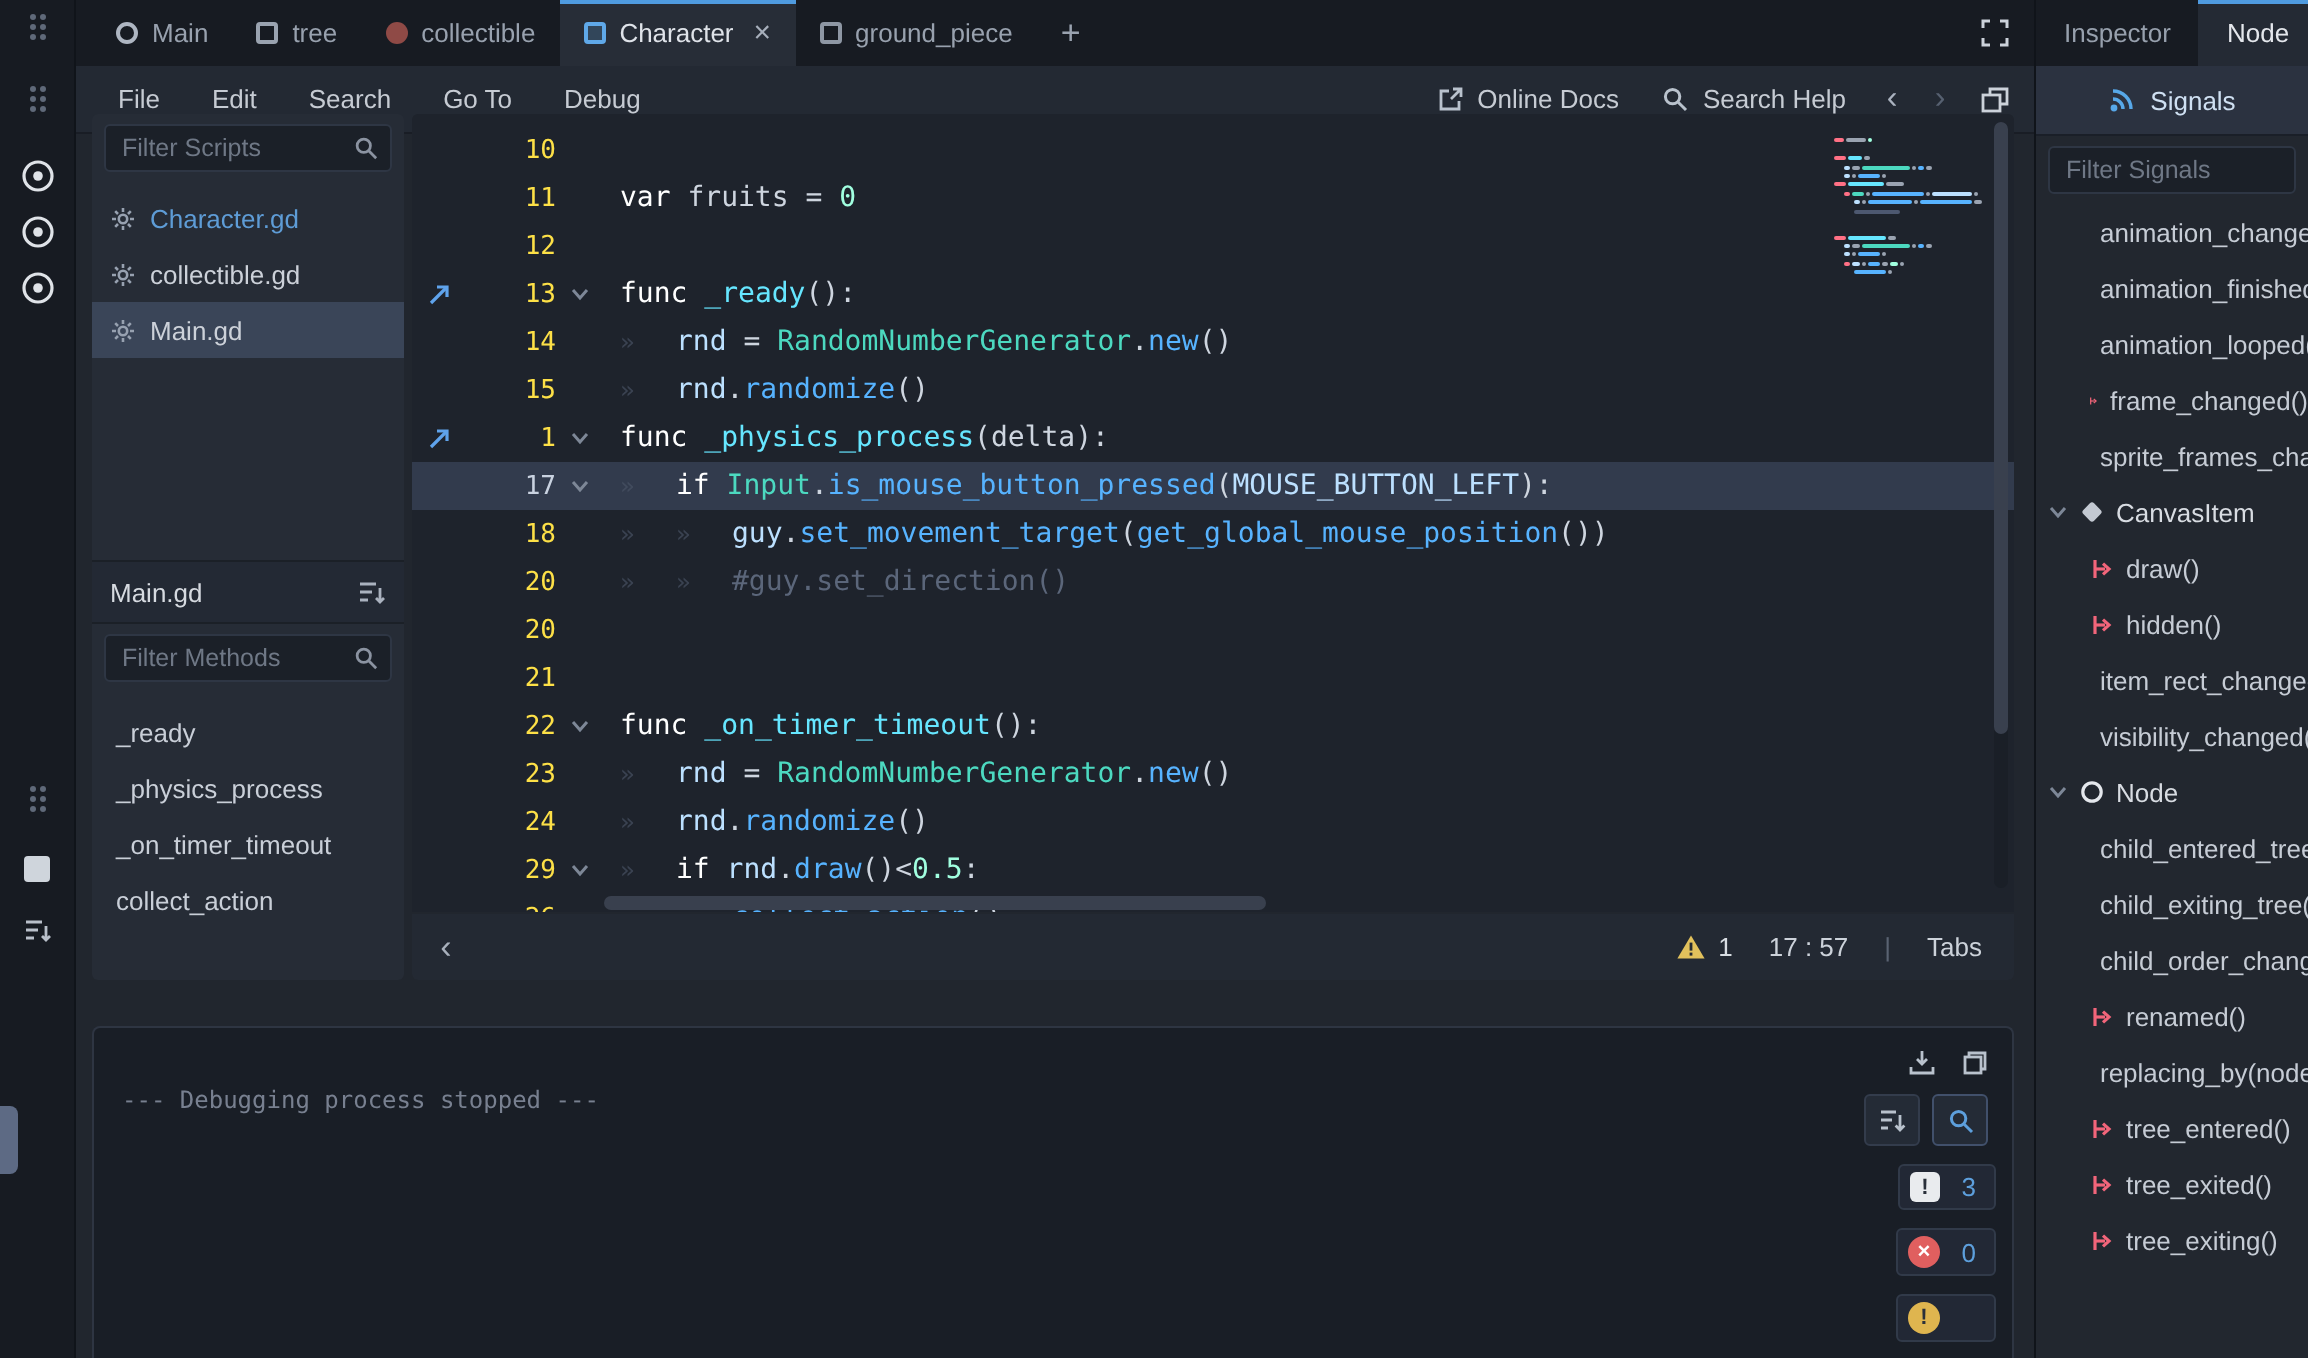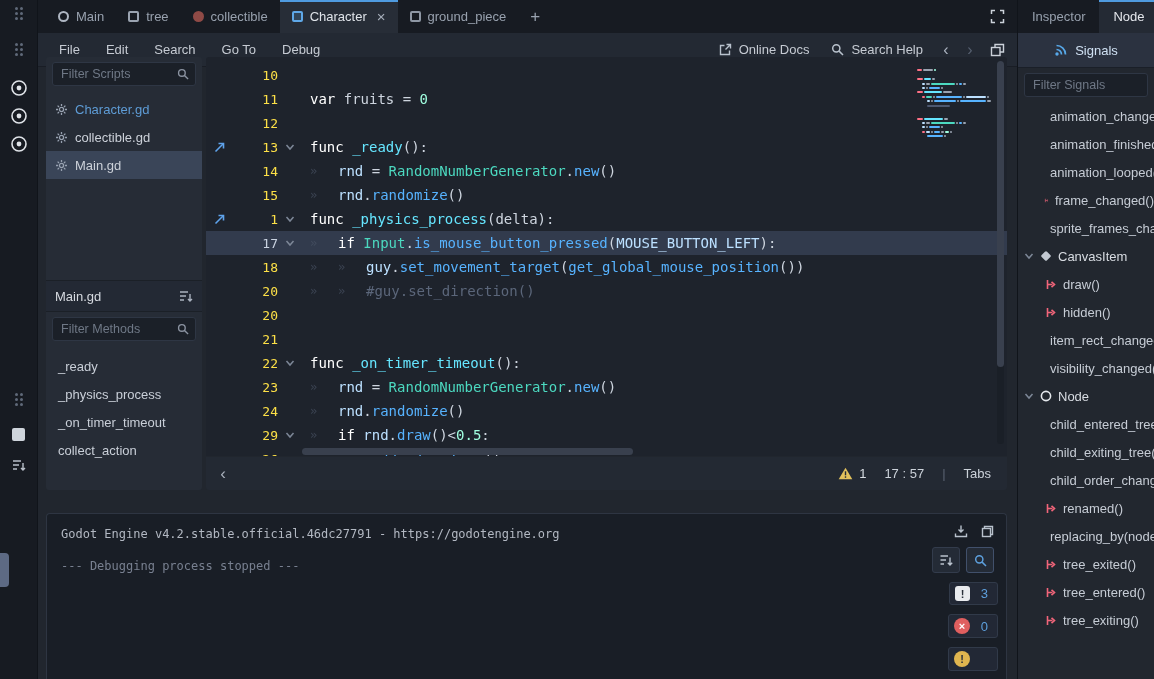--- a/index.html
+++ b/index.html
@@ -448,21 +448,21 @@
           </div>
           <div>17 : 57</div>
           <div class="status-sep">|</div>
           <div>Tabs</div>
         </div>
       </div>
     </div>
 
     <div id="bottom">
       <div id="console">
-        <div id="console-lines"><div class="console-line">Godot Engine v4.2.stable.official.46dc27791 - https://godotengine.org</div><div class="console-line">&nbsp;</div><div class="console-line dim">--- Debugging process stopped ---</div></div>
+        <div id="console-lines"><div class="console-line">&nbsp;</div><div class="console-line dim">--- Debugging process stopped ---</div></div>
         <div id="console-tools">
           <div class="tool-row">
             <span>
                 <svg width="14" height="14" viewBox="0 0 14 14" fill="none" stroke="#b9c2cd" stroke-width="1.4">
                   <path d="M7 1.5V8M4.5 5.5L7 8l2.5-2.5"></path>
                   <path d="M1.5 9.5v3h11v-3"></path>
                 </svg>
               </span>
             <span>
                 <svg width="13" height="13" viewBox="0 0 13 13" fill="none" stroke="#b9c2cd" stroke-width="1.4">
@@ -650,34 +650,34 @@
             <path d="M7.5 3.8l3 2.7-3 2.7"></path>
           </svg>
           <span>replacing_by(node: Node)</span>
         </div>
         <div class="sig-row">
           <svg width="13" height="13" viewBox="0 0 13 13" fill="none" stroke="#f2657a" stroke-width="1.6">
             <path d="M3.5 2v9"></path>
             <path d="M3.5 6.5h5"></path>
             <path d="M7.5 3.8l3 2.7-3 2.7"></path>
           </svg>
+          <span>tree_entered()</span>
+        </div>
+        <div class="sig-row">
+          <svg width="13" height="13" viewBox="0 0 13 13" fill="none" stroke="#f2657a" stroke-width="1.6">
+            <path d="M3.5 2v9"></path>
+            <path d="M3.5 6.5h5"></path>
+            <path d="M7.5 3.8l3 2.7-3 2.7"></path>
+          </svg>
           <span>tree_exited()</span>
         </div>
         <div class="sig-row">
           <svg width="13" height="13" viewBox="0 0 13 13" fill="none" stroke="#f2657a" stroke-width="1.6">
             <path d="M3.5 2v9"></path>
             <path d="M3.5 6.5h5"></path>
             <path d="M7.5 3.8l3 2.7-3 2.7"></path>
           </svg>
-          <span>tree_entered()</span>
-        </div>
-        <div class="sig-row">
-          <svg width="13" height="13" viewBox="0 0 13 13" fill="none" stroke="#f2657a" stroke-width="1.6">
-            <path d="M3.5 2v9"></path>
-            <path d="M3.5 6.5h5"></path>
-            <path d="M7.5 3.8l3 2.7-3 2.7"></path>
-          </svg>
           <span>tree_exiting()</span>
         </div>
       </div>
   </aside>
 
 </div>
 
 </body></html>

